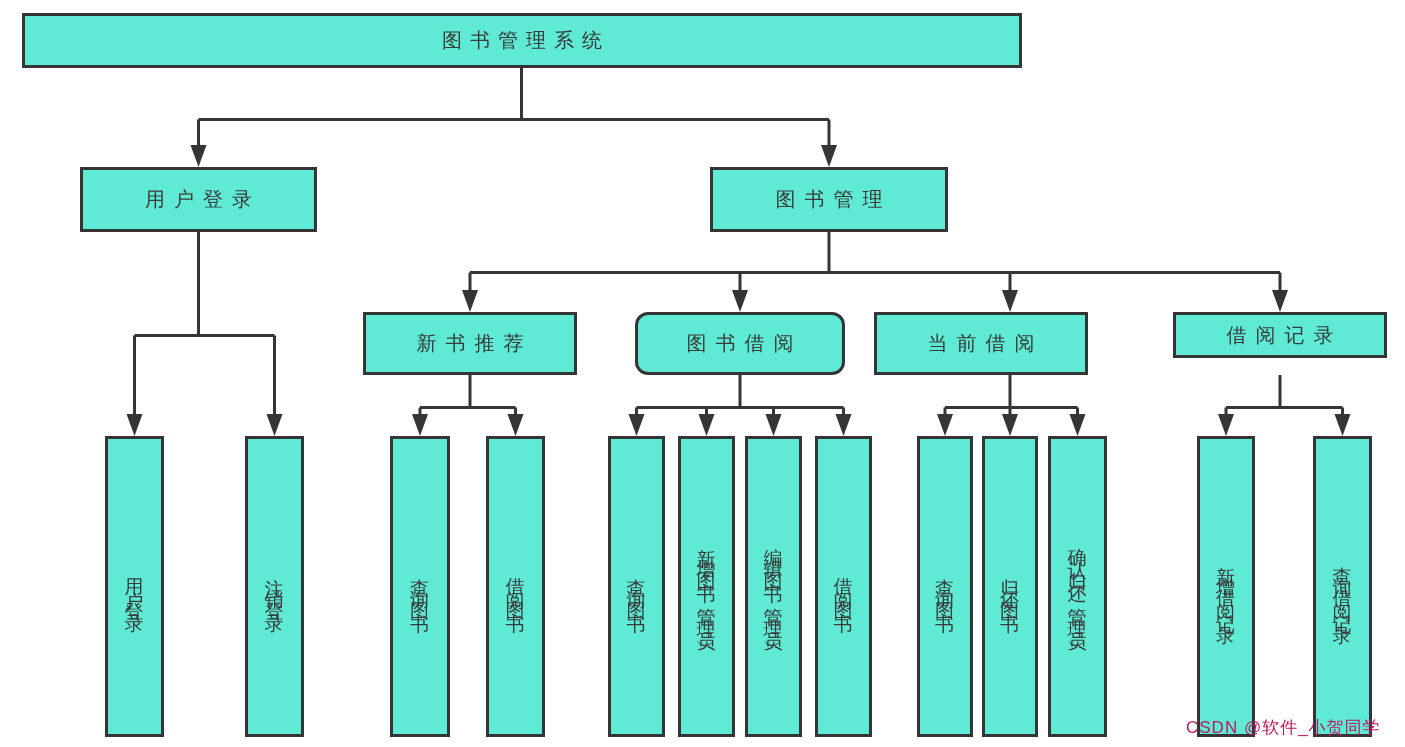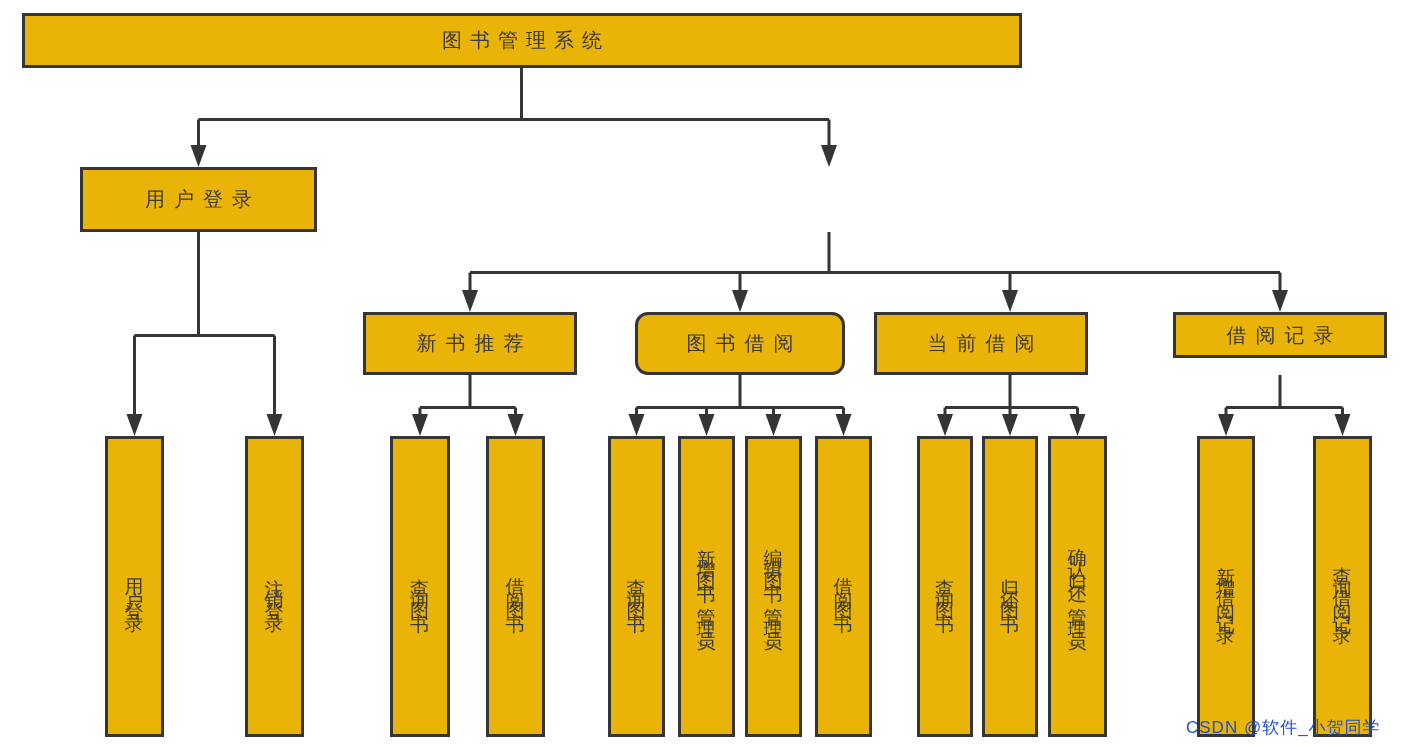--- a/index.html
+++ b/index.html
@@ -14,21 +14,21 @@
   #connectors {
     position: absolute;
     left: 0; top: 0;
     width: 1405px; height: 747px;
     pointer-events: none;
   }
   .node {
     position: absolute;
     box-sizing: border-box;
     border: 3px solid #353535;
-    background: #eab308;
+    background: #5eead4;
     display: flex;
     align-items: center;
     justify-content: center;
     color: #3a3a3a;
   }
   .hbox .label {
     font-size: 20px;
     letter-spacing: 9px;
     text-indent: 9px;
     white-space: nowrap;
@@ -41,21 +41,21 @@
     font-size: 19px;
     letter-spacing: 12px;
     line-height: 1;
     white-space: nowrap;
   }
   #watermark {
     position: absolute;
     left: 1186px;
     top: 716px;
     font-size: 17px;
-    color: #1d4ed8;
+    color: #be185d;
     white-space: nowrap;
     letter-spacing: 1px;
   }
 </style>
 </head>
 <body>
 
 <div id="canvas">
 
   <svg id="connectors" viewBox="0 0 1405 747" xmlns="http://www.w3.org/2000/svg">
@@ -97,20 +97,23 @@
       <polygon points="1334.5,414 1350.5,414 1342.5,436"></polygon>
     </g>
   </svg>
 
   <div class="node hbox root-box" style="left:22px; top:13px; width:1000px; height:55px;">
     <span class="label">图书管理系统</span>
   </div>
 
   <div class="node hbox" style="left:80px; top:167px; width:237px; height:65px;">
     <span class="label">用户登录</span>
+  </div>
+  <div class="node hbox" style="left:710px; top:167px; width:238px; height:65px;">
+    <span class="label">图书管理</span>
   </div>
 
   <div class="node hbox" style="left:363px; top:312px; width:214px; height:63px;">
     <span class="label">新书推荐</span>
   </div>
   <div class="node hbox" style="left:635px; top:312px; width:210px; height:63px;border-radius:13px;">
     <span class="label">图书借阅</span>
   </div>
   <div class="node hbox" style="left:874px; top:312px; width:214px; height:63px;">
     <span class="label">当前借阅</span>

